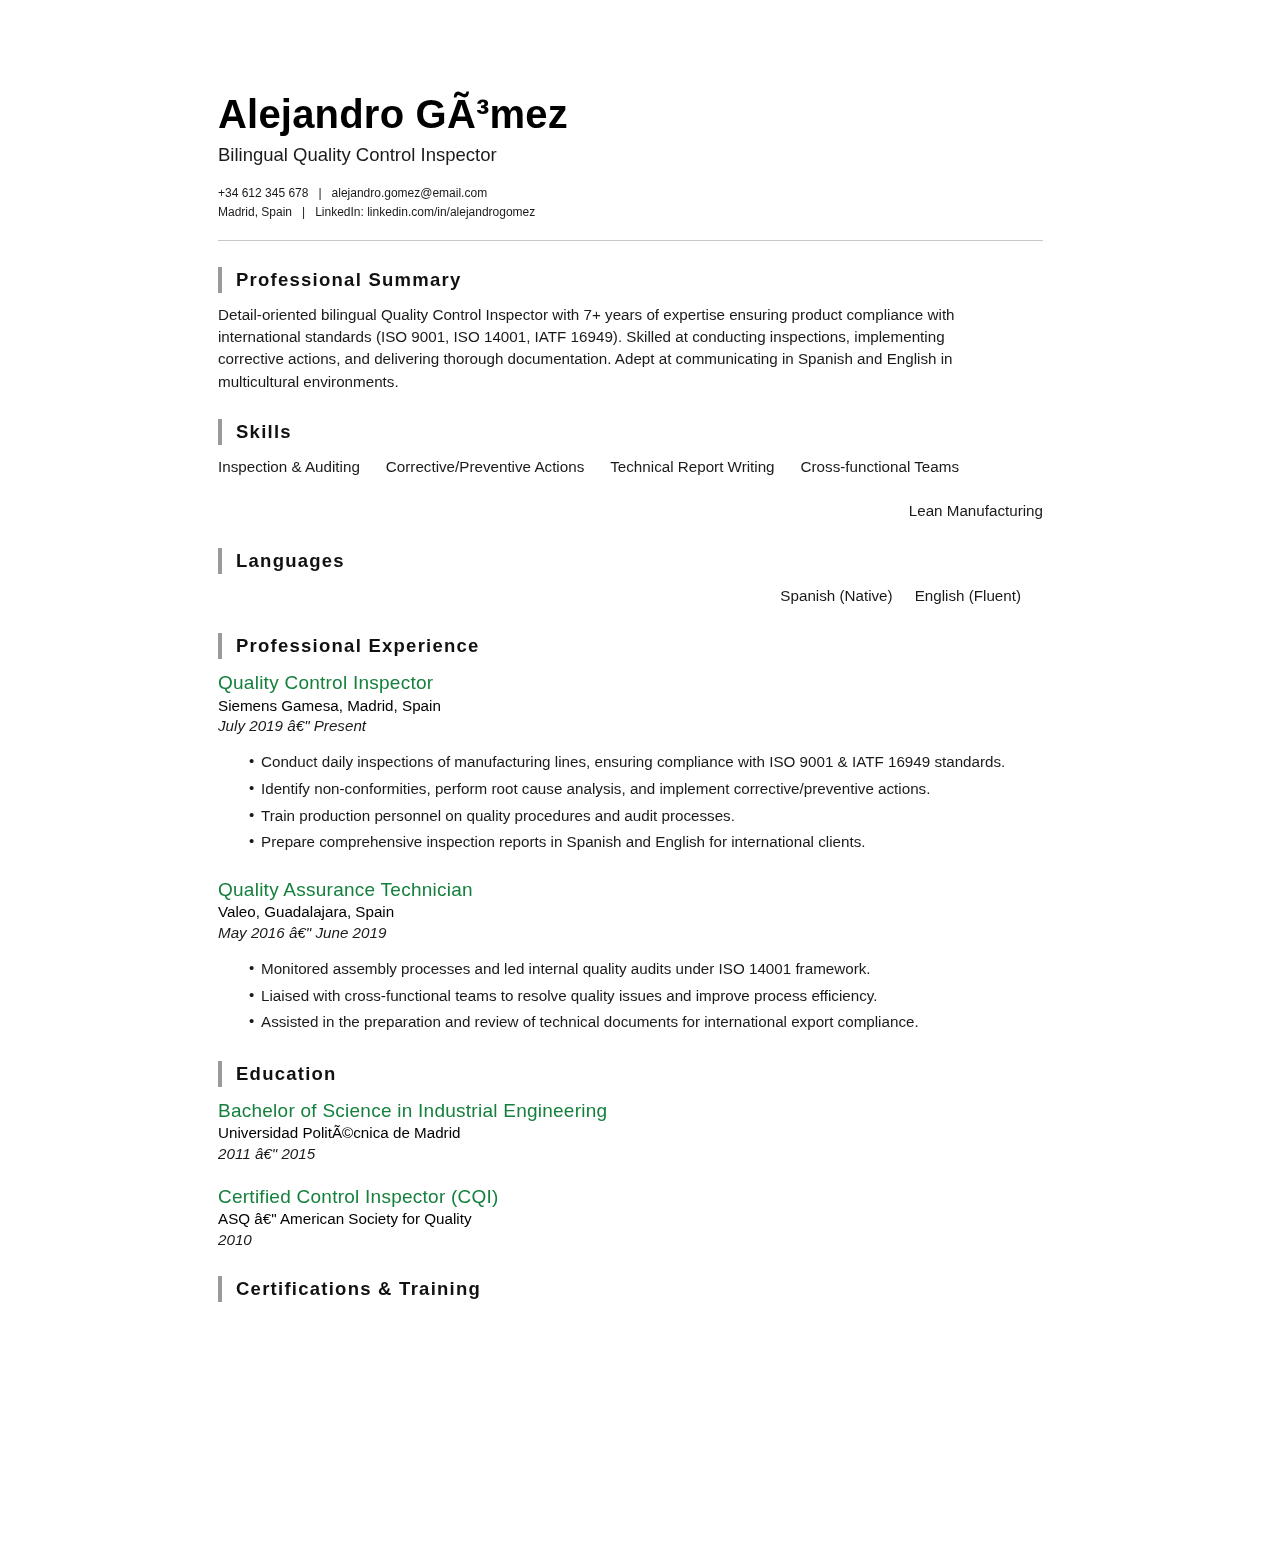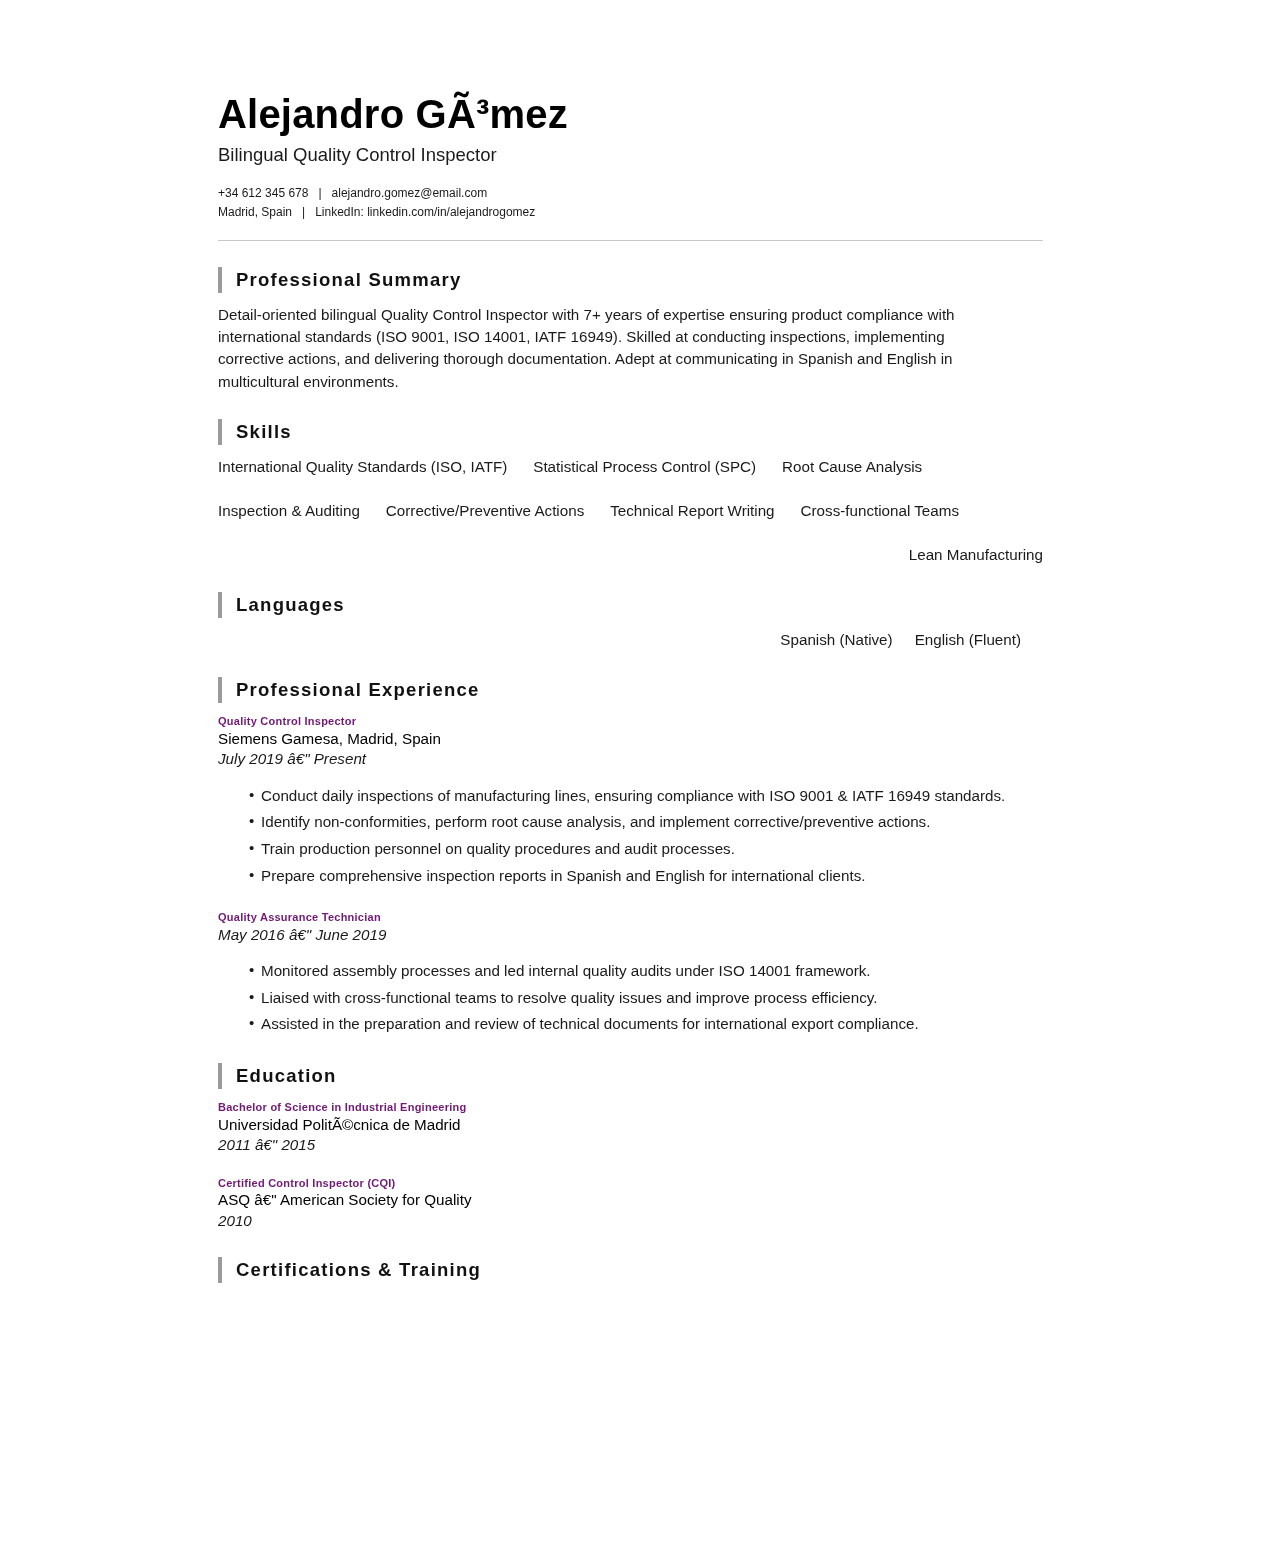--- a/index.html
+++ b/index.html
@@ -115,25 +115,25 @@
   }
 
   
   .entry {
     margin-bottom: 20px;
   }
   .entry:last-child {
     margin-bottom: 0;
   }
   .entry-title {
-    font-size: 11px;
-    font-weight: bold;
+    font-size: 19px;
+    font-weight: normal;
     letter-spacing: 0.25px;
     line-height: 1.34;
-    color: #701a75;
+    color: #15803d;
   }
   .entry-org {
     font-size: 15.2px;
     line-height: 1.34;
     color: #000000;
   }
   .entry-dates {
     font-size: 15.2px;
     font-style: italic;
     line-height: 1.34;
@@ -191,21 +191,20 @@
     </div>
     <p class="summary">Detail-oriented bilingual Quality Control Inspector with 7+ years of expertise ensuring product compliance with international standards (ISO 9001, ISO 14001, IATF 16949). Skilled at conducting inspections, implementing corrective actions, and delivering thorough documentation. Adept at communicating in Spanish and English in multicultural environments.</p>
   </div>
 
   <div class="section">
     <div class="section-head">
       <div class="accent-bar"></div>
       <div class="section-title">Skills</div>
     </div>
     <div class="tag-rows" id="skills-rows">
-        <div class="tag-row"><span class="tag">International Quality Standards (ISO, IATF)</span><span class="tag">Statistical Process Control (SPC)</span><span class="tag">Root Cause Analysis</span></div>
         <div class="tag-row"><span class="tag">Inspection &amp; Auditing</span><span class="tag">Corrective/Preventive Actions</span><span class="tag">Technical Report Writing</span><span class="tag">Cross-functional Teams</span></div>
         <div class="tag-row"><span class="tag">Lean Manufacturing</span></div>
       </div>
   </div>
 
   <div class="section">
     <div class="section-head">
       <div class="accent-bar"></div>
       <div class="section-title">Languages</div>
     </div>
@@ -224,20 +223,21 @@
           <div class="entry-dates">July 2019 â€" Present</div>
           <ul class="bullets">
             <li>Conduct daily inspections of manufacturing lines, ensuring compliance with ISO 9001 &amp; IATF 16949 standards.</li>
             <li>Identify non-conformities, perform root cause analysis, and implement corrective/preventive actions.</li>
             <li>Train production personnel on quality procedures and audit processes.</li>
             <li>Prepare comprehensive inspection reports in Spanish and English for international clients.</li>
           </ul>
         </div>
         <div class="entry exp-entry">
           <div class="entry-title">Quality Assurance Technician</div>
+          <div class="entry-org">Valeo, Guadalajara, Spain</div>
           <div class="entry-dates">May 2016 â€" June 2019</div>
           <ul class="bullets">
             <li>Monitored assembly processes and led internal quality audits under ISO 14001 framework.</li>
             <li>Liaised with cross-functional teams to resolve quality issues and improve process efficiency.</li>
             <li>Assisted in the preparation and review of technical documents for international export compliance.</li>
           </ul>
         </div>
       </div>
   </div>
 

